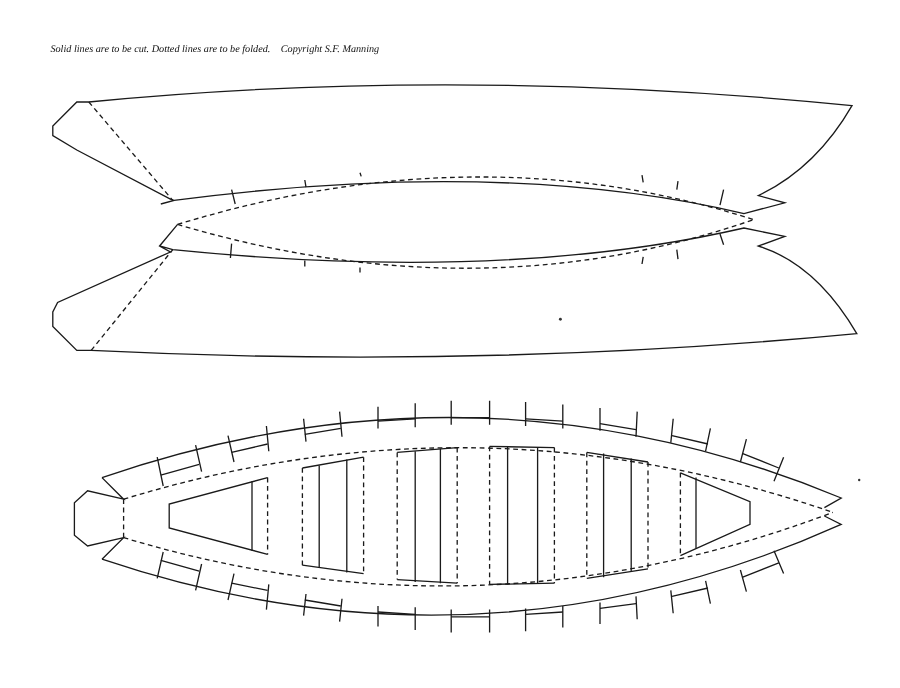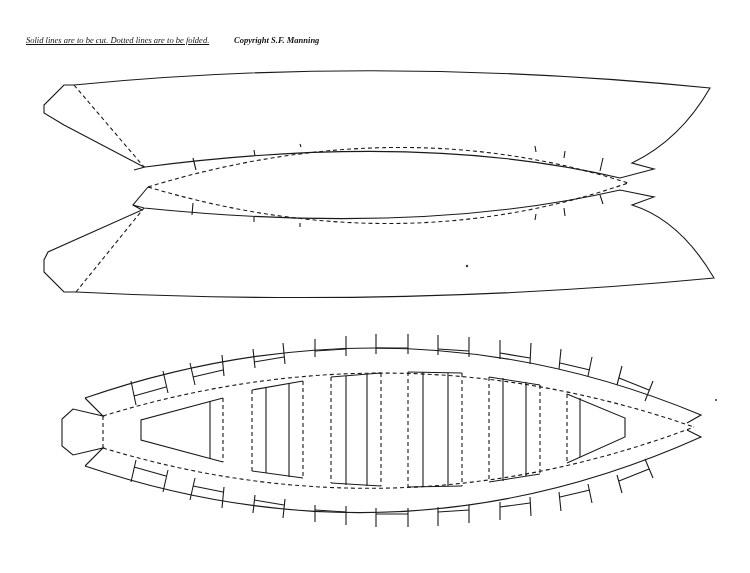--- a/index.html
+++ b/index.html
@@ -1,19 +1,19 @@
 <!DOCTYPE html>
 <html><head>
 <meta charset="utf-8">
 <style>
   html, body { margin: 0; padding: 0; background: #ffffff; }
   body { width: 750px; height: 573px; position: relative; overflow: hidden; font-family: "Liberation Serif", serif; }
   .caption { position: absolute; top: 35px; font-style: italic; font-size: 8.5px; color: #111; white-space: nowrap; }
-  .cap-instr { left: 26px; text-decoration: underline; }
-  .cap-copy { left: 234px; font-weight: bold; }
+  .cap-instr { left: 42px; }
+  .cap-copy { left: 234px; }
   svg.canvas { position: absolute; left: 0; top: 0; }
   .cut { fill: none; stroke: #1a1a1a; stroke-width: 1.1; stroke-linejoin: miter; }
   .fold { fill: none; stroke: #1a1a1a; stroke-width: 1.1; stroke-dasharray: 4 3; }
   .speck { fill: #333; }
 </style>
 </head>
 <body>
 
 <div class="caption cap-instr">Solid lines are to be cut.  Dotted lines are to be folded.</div>
 <div class="caption cap-copy">Copyright S.F. Manning</div>

